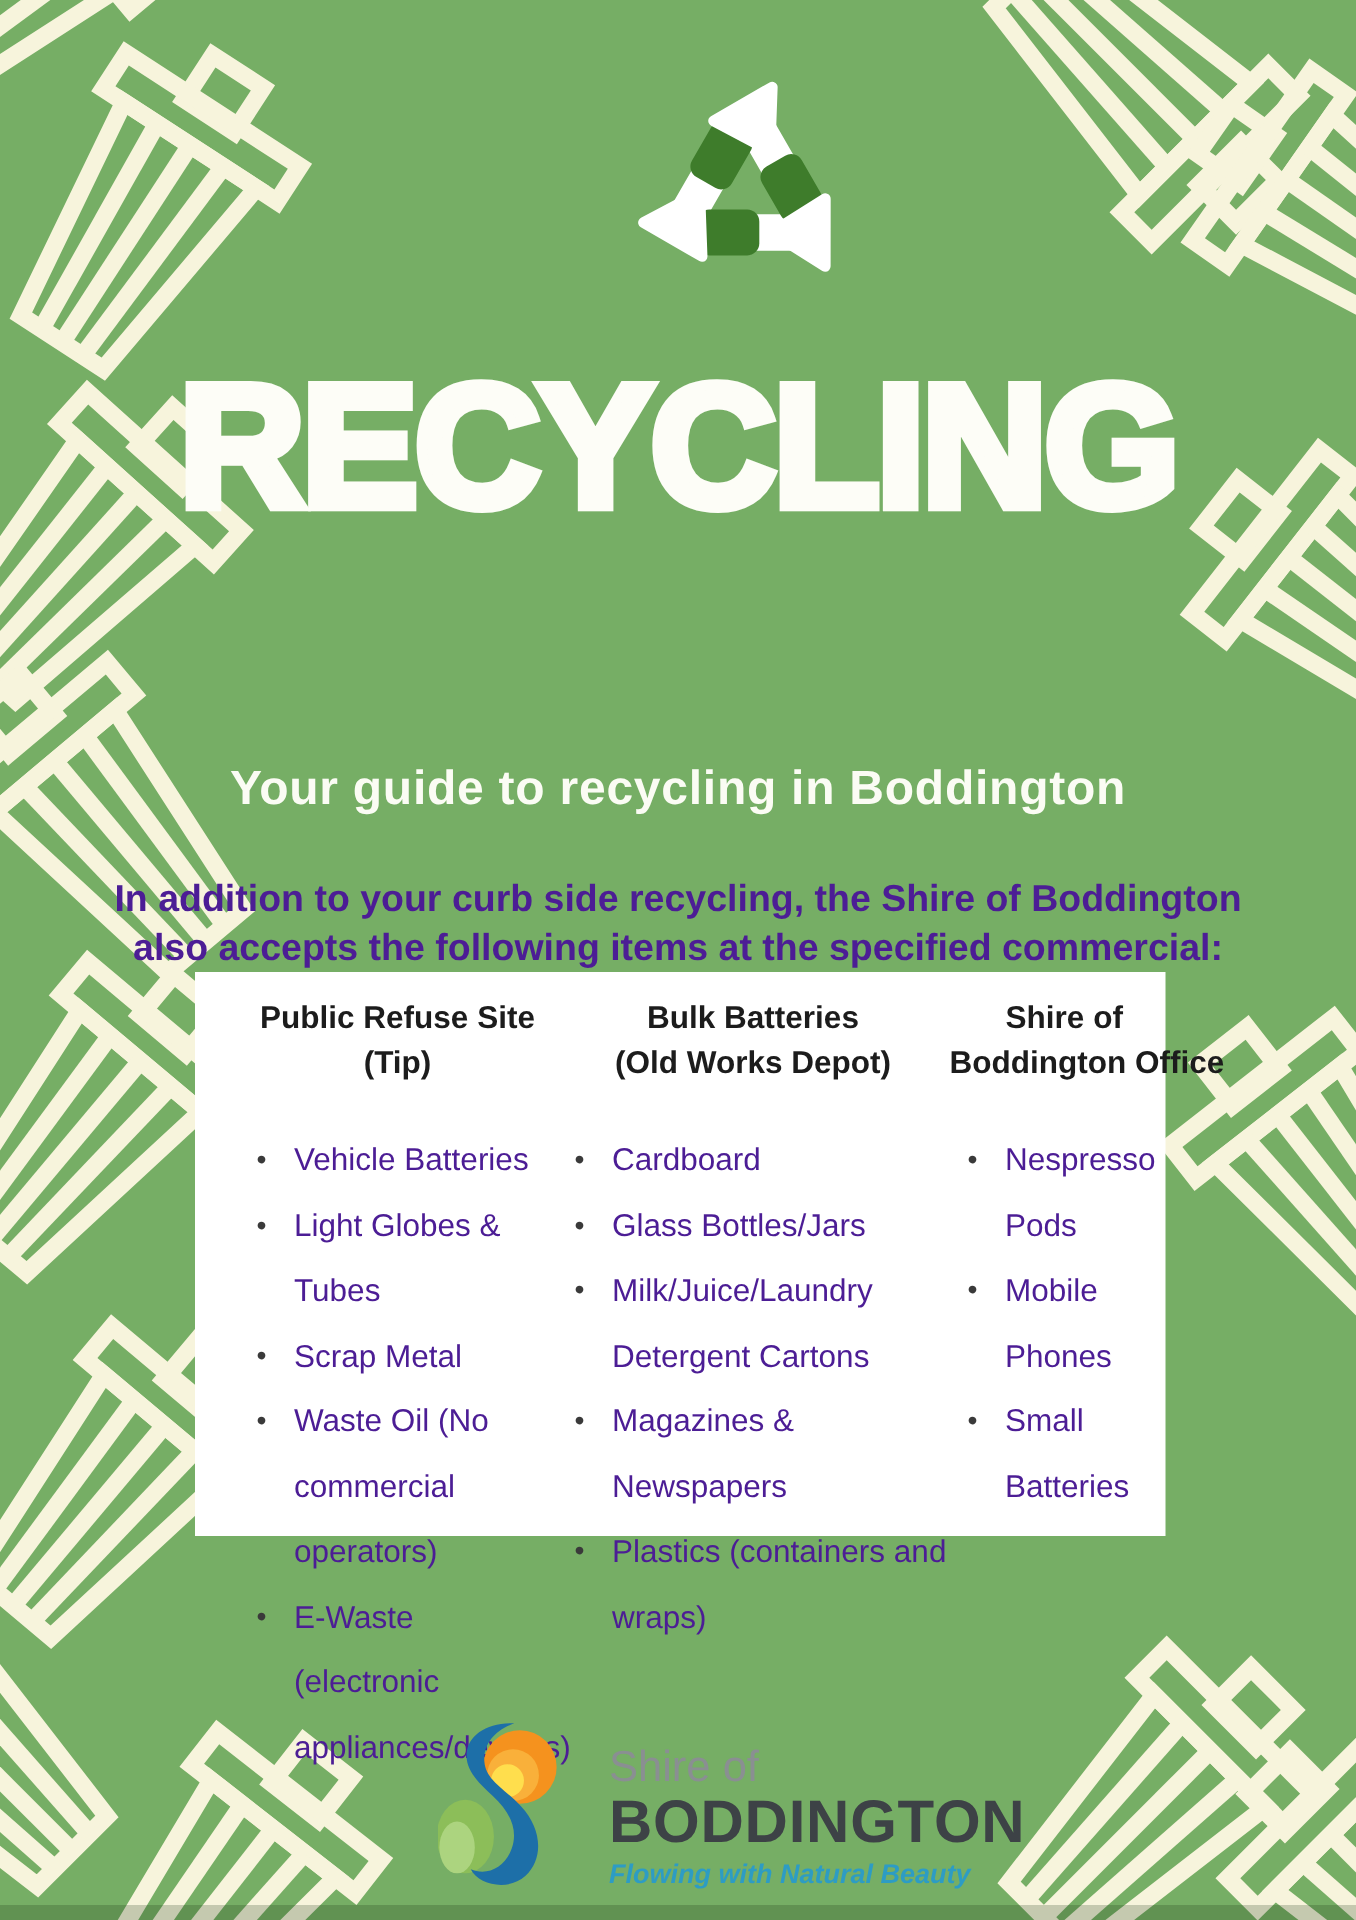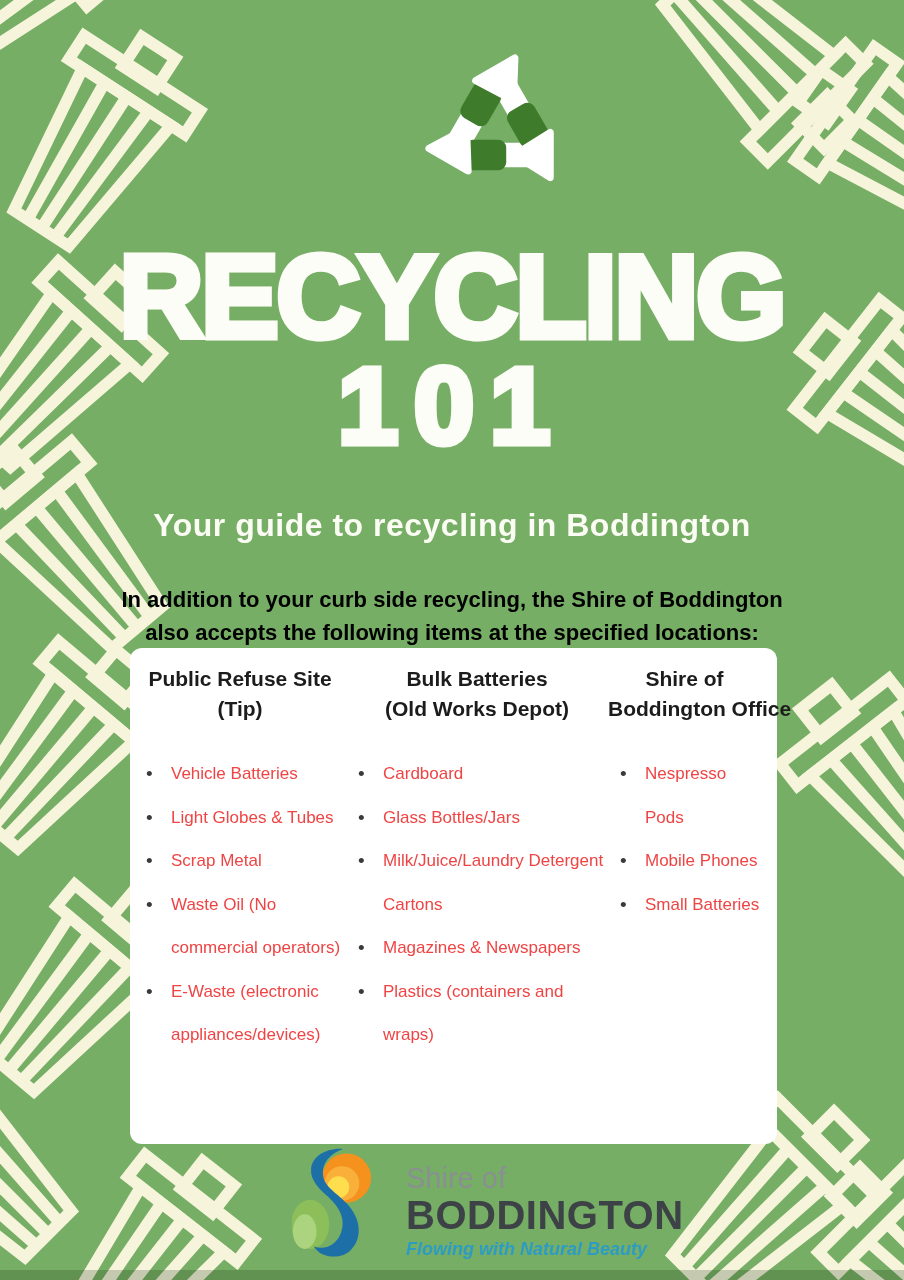--- a/index.html
+++ b/index.html
@@ -21,38 +21,38 @@
   .title-line2{
     display:block;font-size:108px;line-height:100px;font-weight:800;
     letter-spacing:16px;-webkit-text-stroke:7px #FDFDF7;
   }
   .subtitle{
     position:absolute;top:507px;left:0;width:100%;text-align:center;
     color:#FBFCF4;font-size:32px;font-weight:700;letter-spacing:0.5px;
   }
   .intro{
     position:absolute;top:583px;left:0;width:100%;text-align:center;
-    color:#000000;font-size:22px;font-weight:700;line-height:33px;
+    color:#4c1d95;font-size:25px;font-weight:700;line-height:33px;
   }
 
   .card{
-    position:absolute;left:130px;top:648px;width:647px;height:496px;
-    background:#FFFFFF;border-radius:12px;box-sizing:border-box;
-    padding:16px 6px 0 4px;
+    position:absolute;left:130px;top:648px;width:647px;height:376px;
+    background:#FFFFFF;border-radius:0;box-sizing:border-box;
+    padding:16px 6px 0 29px;
     display:grid;grid-template-columns:212px 262px 153px;
   }
   .col{min-width:0;}
   .col-header{
     text-align:center;color:#1C1C1C;font-weight:700;font-size:21px;line-height:30px;
   }
   .col-header .hline{display:block;}
   .col:nth-child(3) .col-header .hline{white-space:nowrap;}
   ul.items{
     list-style:none;margin:28px 0 0 0;padding:0 0 0 10px;
-    color:#ef4444;font-size:17px;line-height:43.5px;
+    color:#4c1d95;font-size:21px;line-height:43.5px;
   }
   ul.items li{position:relative;padding-left:27px;}
   ul.items li::before{
     content:"\2022";position:absolute;left:2px;top:0;
     color:#3a3a3a;font-size:19px;
   }
 
   .logo{position:absolute;left:292px;top:1148px;display:flex;align-items:flex-start;}
   .logo-text{margin-left:14px;padding-top:14px;}
   .logo-line1{display:block;color:#8A8F92;font-size:29px;line-height:33px;font-weight:400;}
@@ -107,28 +107,27 @@
       <use href="#gq" transform="rotate(240)"></use>
       <g id="ah">
         <polygon points="17,-30.6 -24.7,-52.7 18.7,-77.7" fill="#FFFFFF" stroke="#FFFFFF" stroke-width="8" stroke-linejoin="round"></polygon>
       </g>
       <use href="#ah" transform="rotate(120)"></use>
       <use href="#ah" transform="rotate(240)"></use>
     </svg>
 
     <h1 class="title-block" style="margin:0;">
       <span class="title-line1">RECYCLING</span>
-      <span class="title-line2">101</span>
     </h1>
 
     <div class="subtitle">Your guide to recycling in Boddington</div>
 
     <div class="intro">
       <div>In addition to your curb side recycling, the Shire of Boddington</div>
-      <div>also accepts the following items at the specified locations:</div>
+      <div>also accepts the following items at the specified commercial:</div>
     </div>
 
     <section class="card">
 
       <div class="col">
         <div class="col-header">
           <span class="hline">Public Refuse Site</span>
           <span class="hline">(Tip)</span>
         </div>
         <ul class="items">

